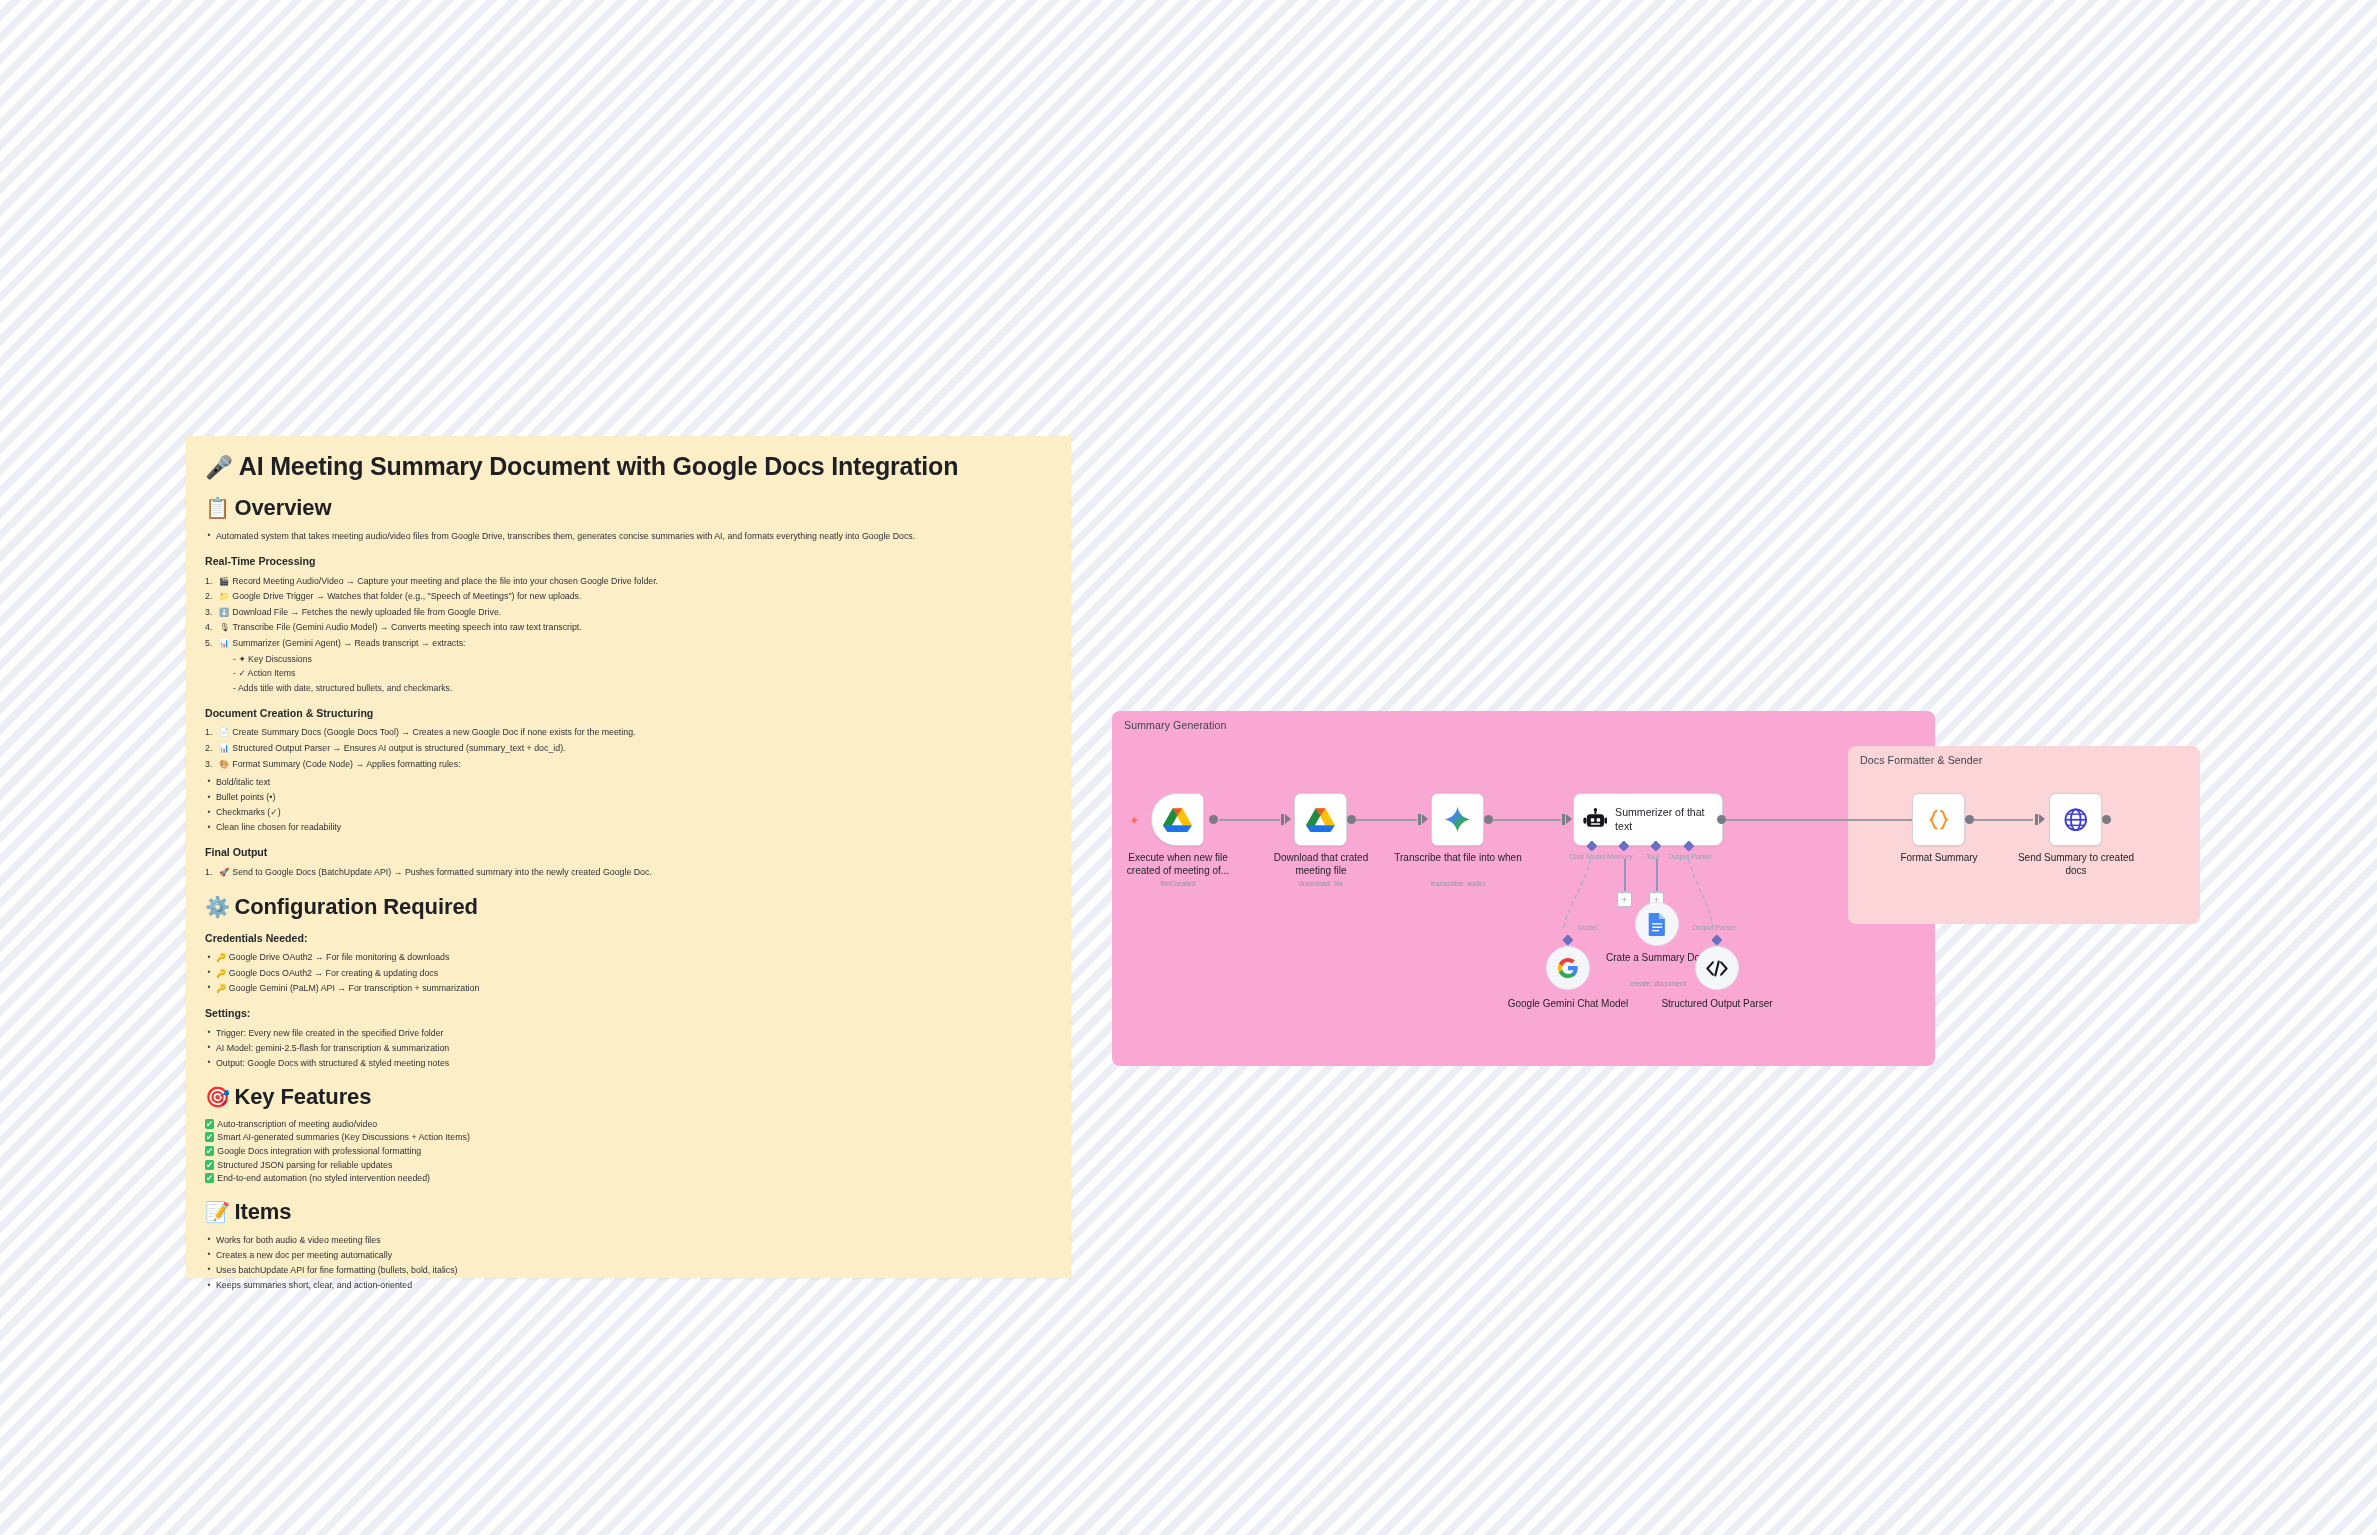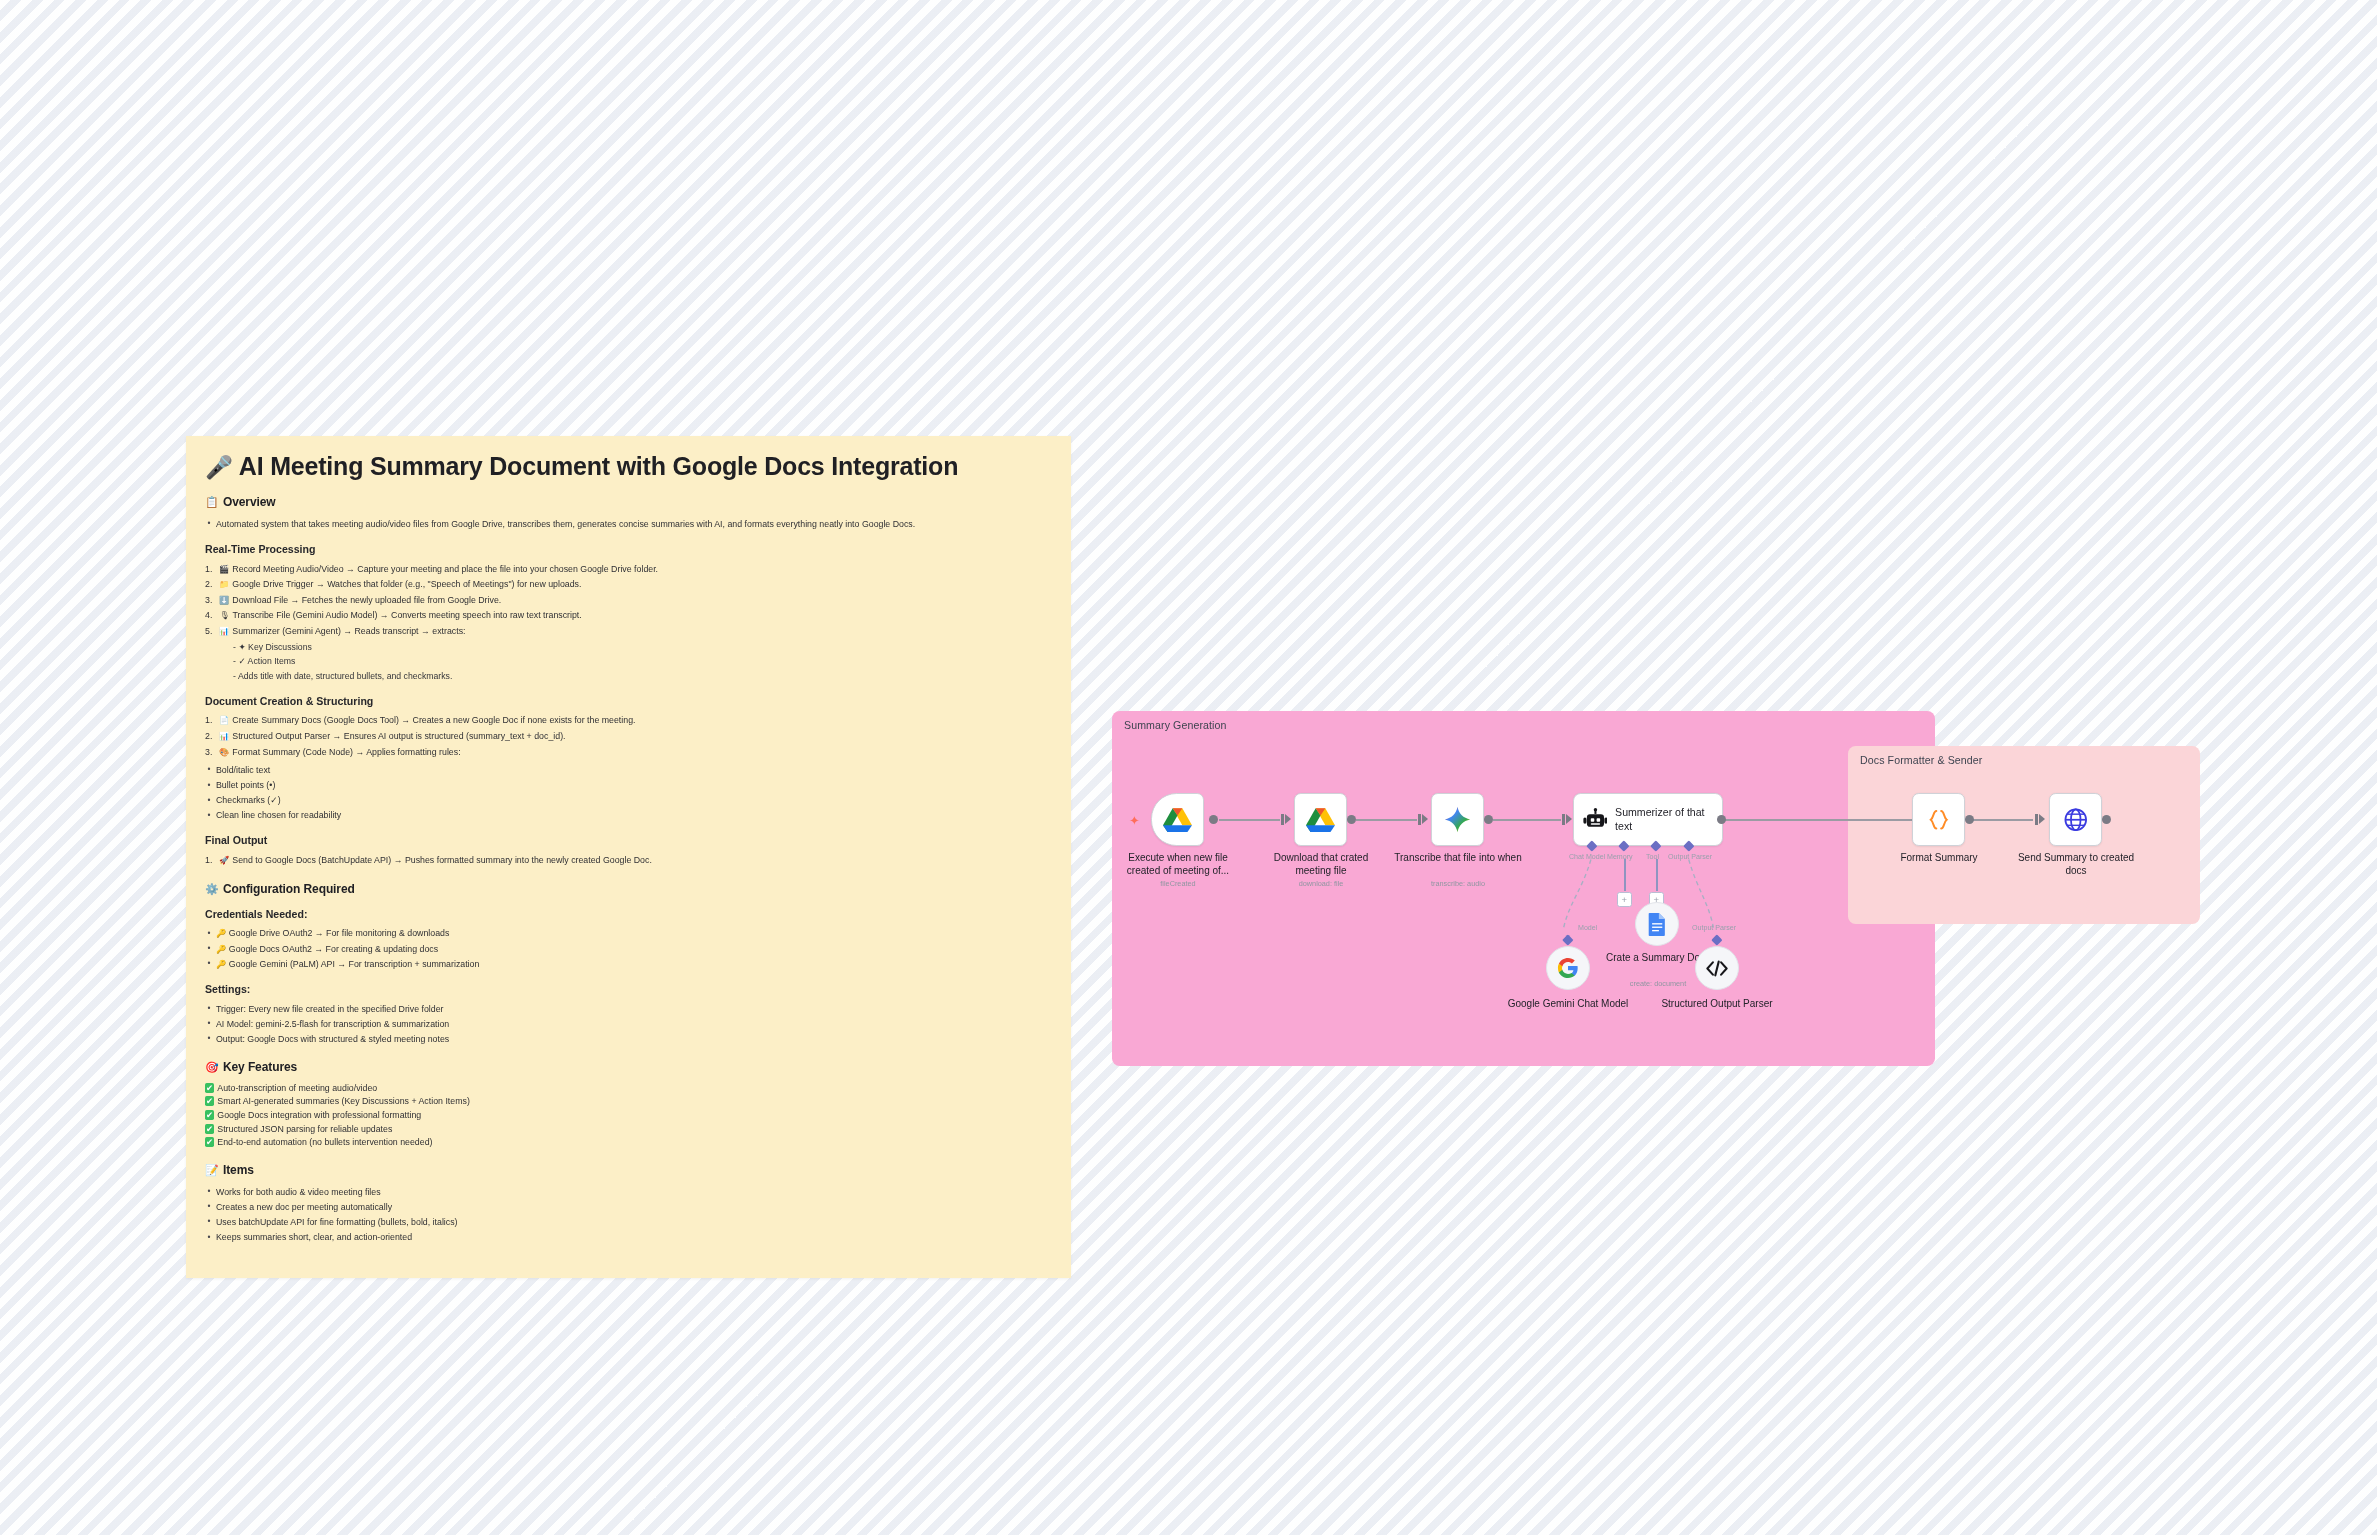--- a/index.html
+++ b/index.html
@@ -22,21 +22,21 @@
     background: #fcefc7;
     padding: 12px 19px 15.3px 19px;
     color: #2f2f33;
     box-shadow: 0 0.9px 2.6px rgba(0,0,0,0.06);
   }
   #doc h1 {
     font-size: 25px; line-height: 1.22; font-weight: 700;
     margin: 3.4px 0 8.5px 0; letter-spacing: -0.2px; color: #202024;
   }
   #doc h2 {
-    font-size: 12px; line-height: 1.2; font-weight: 700;
+    font-size: 22px; line-height: 1.2; font-weight: 700;
     margin: 13.6px 0 6.8px 0; color: #202024; letter-spacing: -0.1px;
   }
   #doc h3 {
     font-size: 10.6px; line-height: 1.2; font-weight: 700;
     margin: 11px 0 6px 0; color: #27272b;
   }
   .emj { font-family: "DejaVu Sans", sans-serif; font-size: 0.92em; margin-right: 4.3px; }
   .h1emj { font-size: 0.9em; margin-right: 6px; }
   ul.bul { list-style: none; margin: 2.6px 0 2.6px 0; padding: 0; }
   ul.bul li {
@@ -190,21 +190,21 @@
   </ul>
 
   <h2>
     <span class="emj">🎯</span><span>Key Features</span>
   </h2>
   <ul class="chk">
     <li><span class="ck">✔</span><span>Auto-transcription of meeting audio/video</span></li>
     <li><span class="ck">✔</span><span>Smart AI-generated summaries (Key Discussions + Action Items)</span></li>
     <li><span class="ck">✔</span><span>Google Docs integration with professional formatting</span></li>
     <li><span class="ck">✔</span><span>Structured JSON parsing for reliable updates</span></li>
-    <li><span class="ck">✔</span><span>End-to-end automation (no bullets intervention needed)</span></li>
+    <li><span class="ck">✔</span><span>End-to-end automation (no styled intervention needed)</span></li>
   </ul>
 
   <h2>
     <span class="emj">📝</span><span>Items</span>
   </h2>
   <ul class="bul">
     <li>Works for both audio &amp; video meeting files</li>
     <li>Creates a new doc per meeting automatically</li>
     <li>Uses batchUpdate API for fine formatting (bullets, bold, italics)</li>
     <li>Keeps summaries short, clear, and action-oriented</li>

